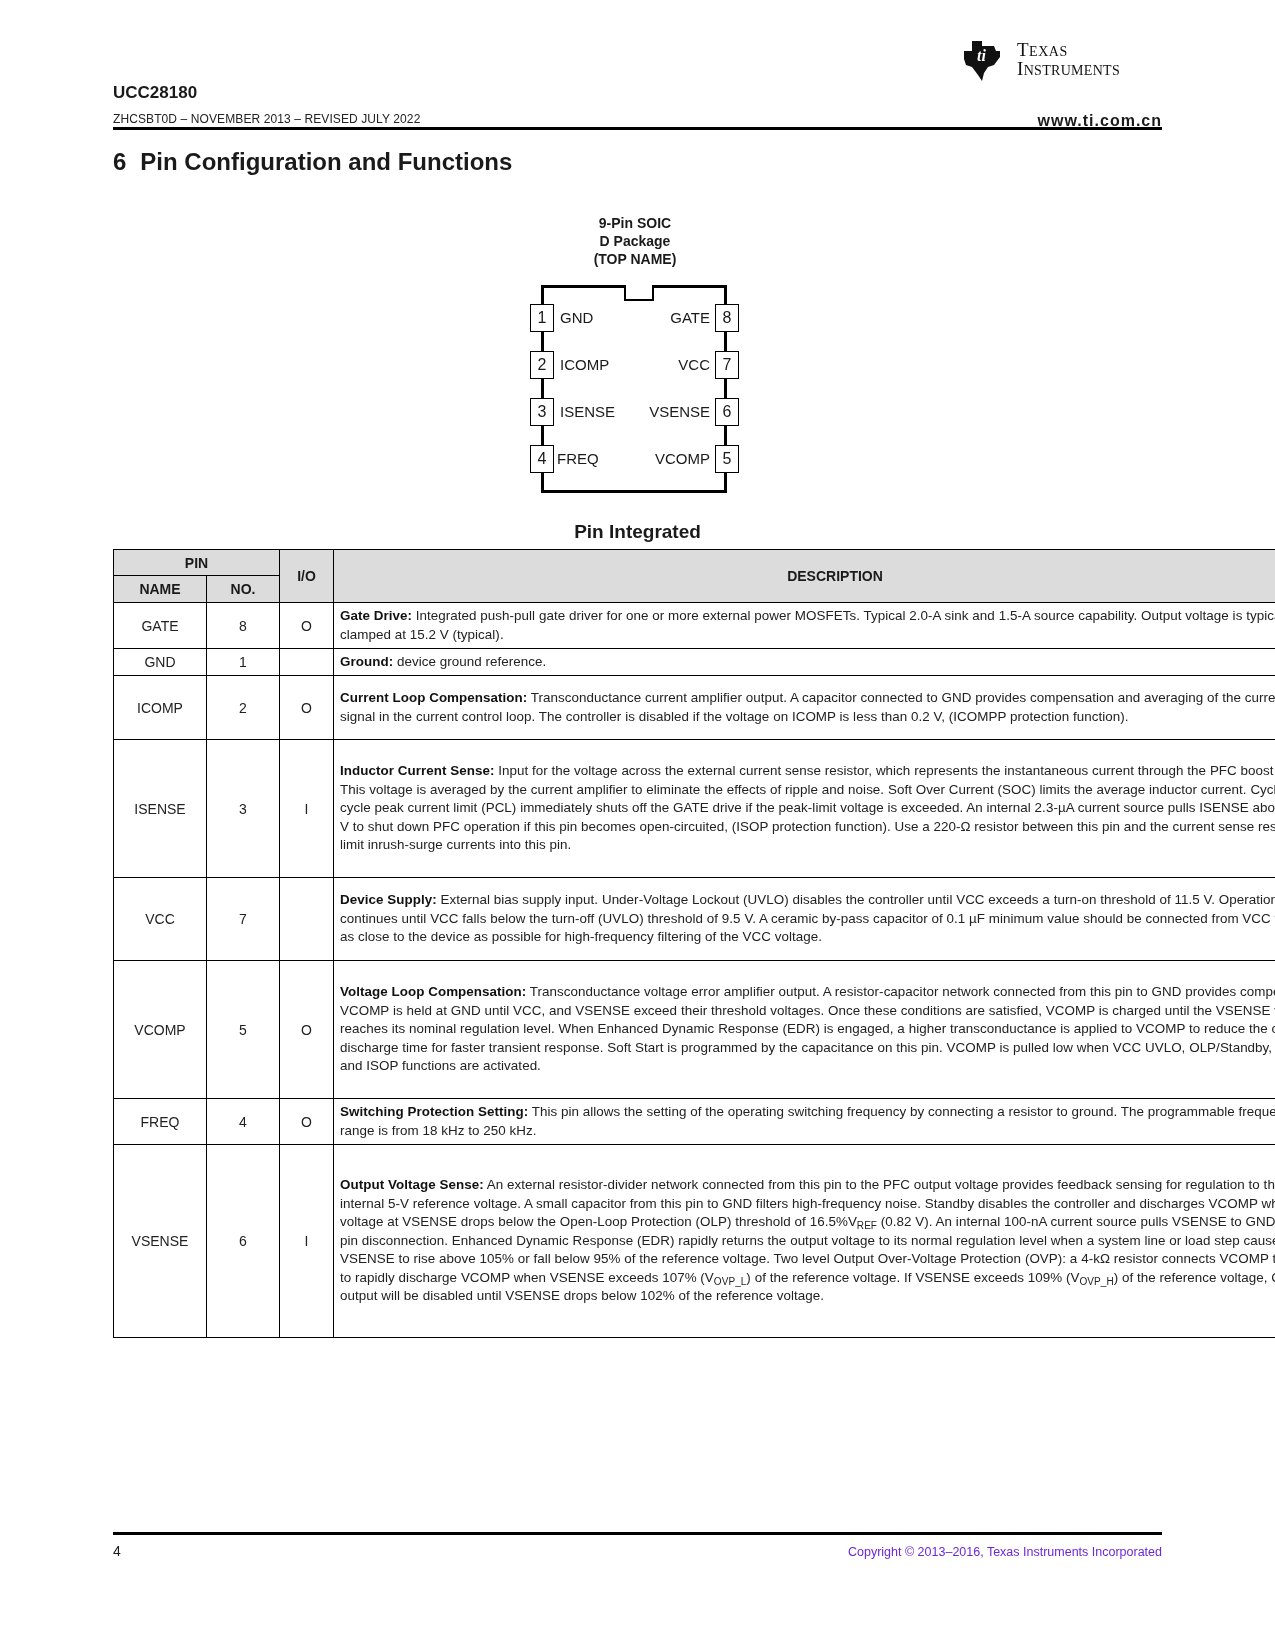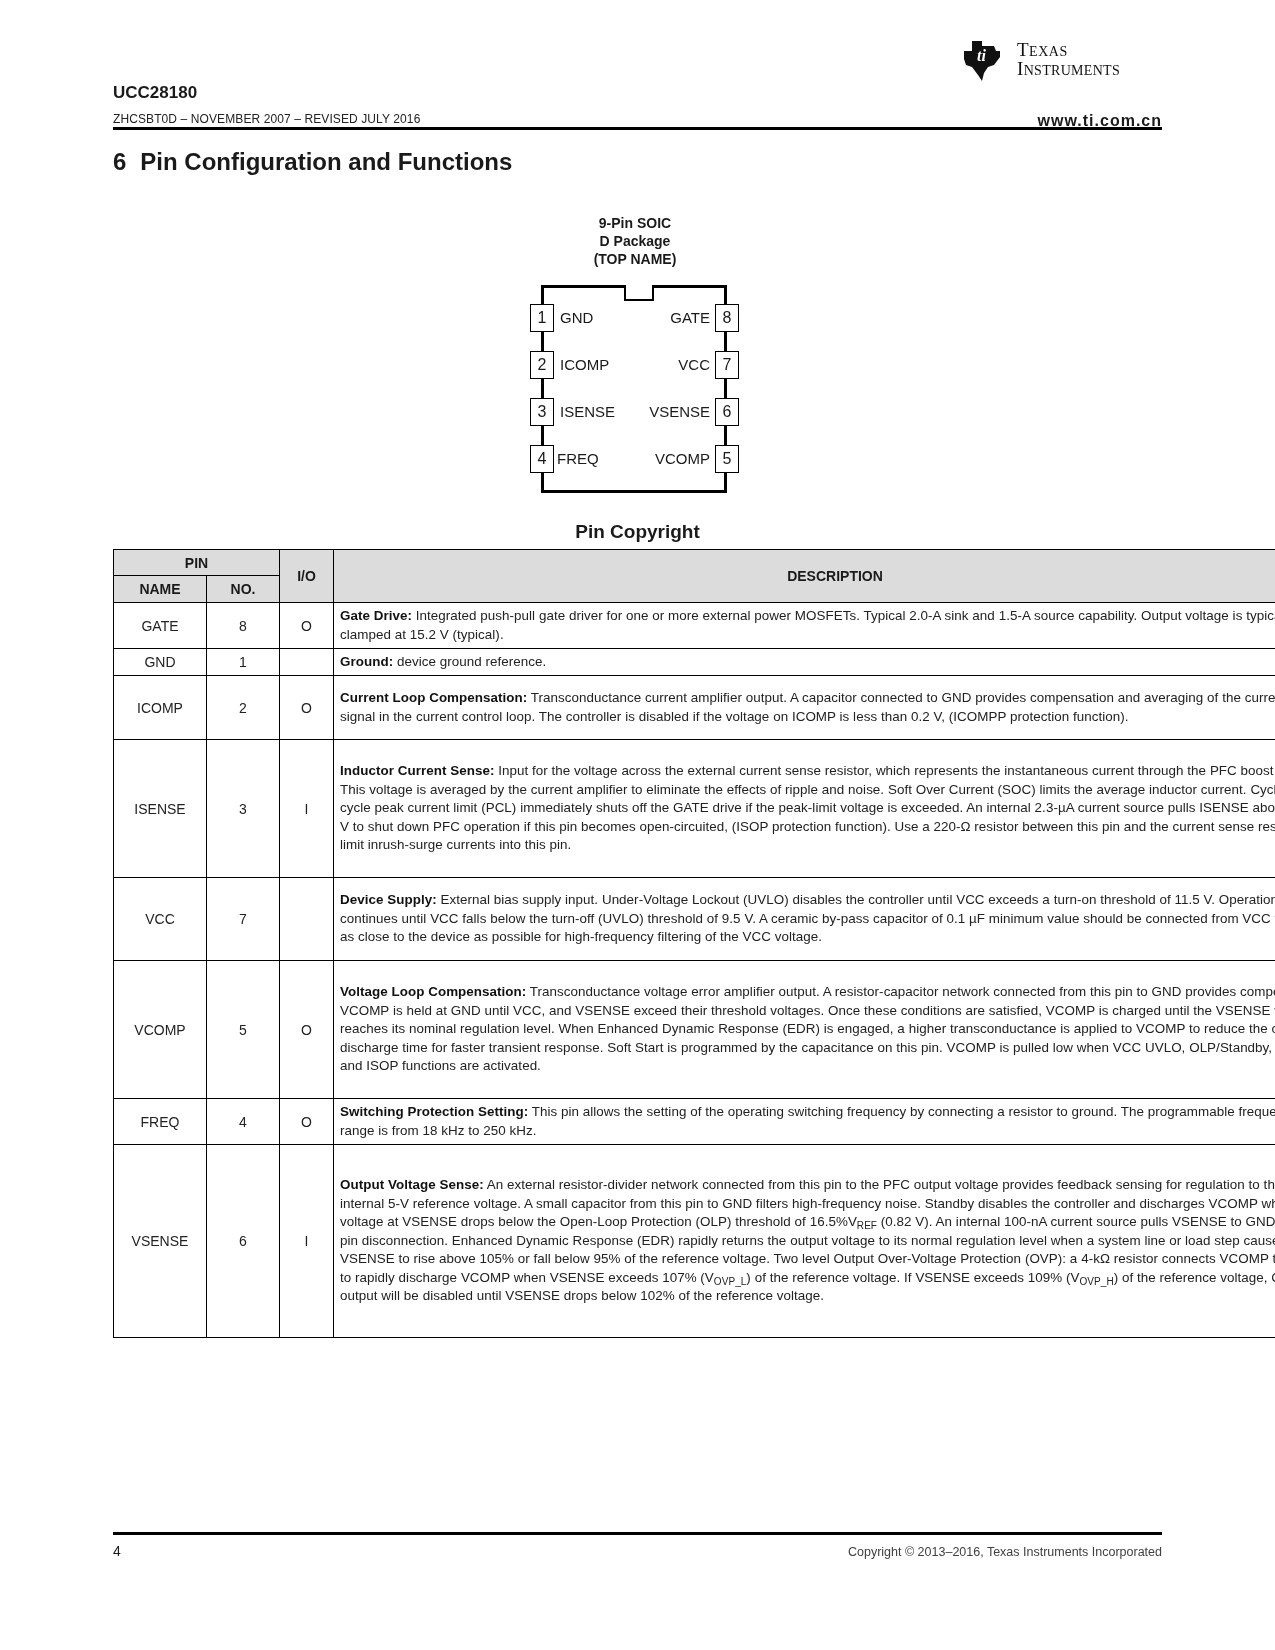--- a/index.html
+++ b/index.html
@@ -29,37 +29,37 @@
   table.pf { position:absolute; left:113px; top:549px; width:1224px; border-collapse:collapse; font-size:13.4px; }
   table.pf th { background:#dcdcdc; font-weight:bold; font-size:14px; border:1px solid #000; text-align:center; padding:0; }
   table.pf td { border:1px solid #000; vertical-align:middle; padding:0; color:#222; }
   table.pf td.c { text-align:center; font-size:14px; }
   table.pf td.desc { padding:3px 6px 3px 6px; line-height:18.5px; letter-spacing:0.05px; }
   table.pf td.desc b { color:#111; }
   sub { font-size:10px; vertical-align:-3px; line-height:0; }
   
   .rule-bot { left:113px; top:1532px; width:1049px; height:3px; background:#000; }
   .pagenum { left:113px; top:1543px; font-size:14px; }
-  .copy { right:113px; top:1545px; font-size:12.5px; color:#404040; }
+  .copy { right:113px; top:1545px; font-size:12.5px; color:#6d28d9; }
 </style>
 </head>
 <body>
 
 <div class="abs logo">
   <svg viewBox="0 0 44 46">
     <path d="M4 14 L12 14 L12 4 L22 4 L22 9 L34 9 L36 14 L40 14 L40 20 L34 28 L28 30 L24 36 L22 44 L18 38 L12 30 L6 28 L4 22 Z" fill="#111"></path>
     <text x="17" y="24" font-family="Liberation Serif, serif" font-style="italic" font-weight="bold" font-size="16" fill="#fff">ti</text>
   </svg>
   <div class="logo-text">
     <div class="l1"><span>T</span><span class="sc">EXAS</span></div>
     <div class="l2"><span>I</span><span class="sc">NSTRUMENTS</span></div>
   </div>
 </div>
 <div class="abs part">UCC28180</div>
-<div class="abs docid">ZHCSBT0D – NOVEMBER 2007 – REVISED JULY 2016</div>
+<div class="abs docid">ZHCSBT0D – NOVEMBER 2013 – REVISED JULY 2022</div>
 <div class="abs web">www.ti.com.cn</div>
 <div class="abs rule-top"></div>
 
 <div class="abs section">
   <span class="num">6</span><span>Pin Configuration and Functions</span>
 </div>
 
 <div class="abs pkg-cap">
   <div>9-Pin SOIC</div>
   <div>D Package</div>
@@ -79,21 +79,21 @@
 
 <div class="abs pin-box" style="left:715px;top:304px;">8</div>
 <div class="abs pin-label" style="left:610px;width:100px;text-align:right;top:304px;">GATE</div>
 <div class="abs pin-box" style="left:715px;top:351px;">7</div>
 <div class="abs pin-label" style="left:610px;width:100px;text-align:right;top:351px;">VCC</div>
 <div class="abs pin-box" style="left:715px;top:398px;">6</div>
 <div class="abs pin-label" style="left:610px;width:100px;text-align:right;top:398px;">VSENSE</div>
 <div class="abs pin-box" style="left:715px;top:445px;">5</div>
 <div class="abs pin-label" style="left:610px;width:100px;text-align:right;top:445px;">VCOMP</div>
 
-<div class="abs tbl-title">Pin Copyright</div>
+<div class="abs tbl-title">Pin Integrated</div>
 
 <table class="pf">
   <colgroup>
     <col style="width:93px">
       <col style="width:73px">
       <col style="width:54px">
       <col>
   </colgroup>
   <thead>
     <tr style="height:26px;">

